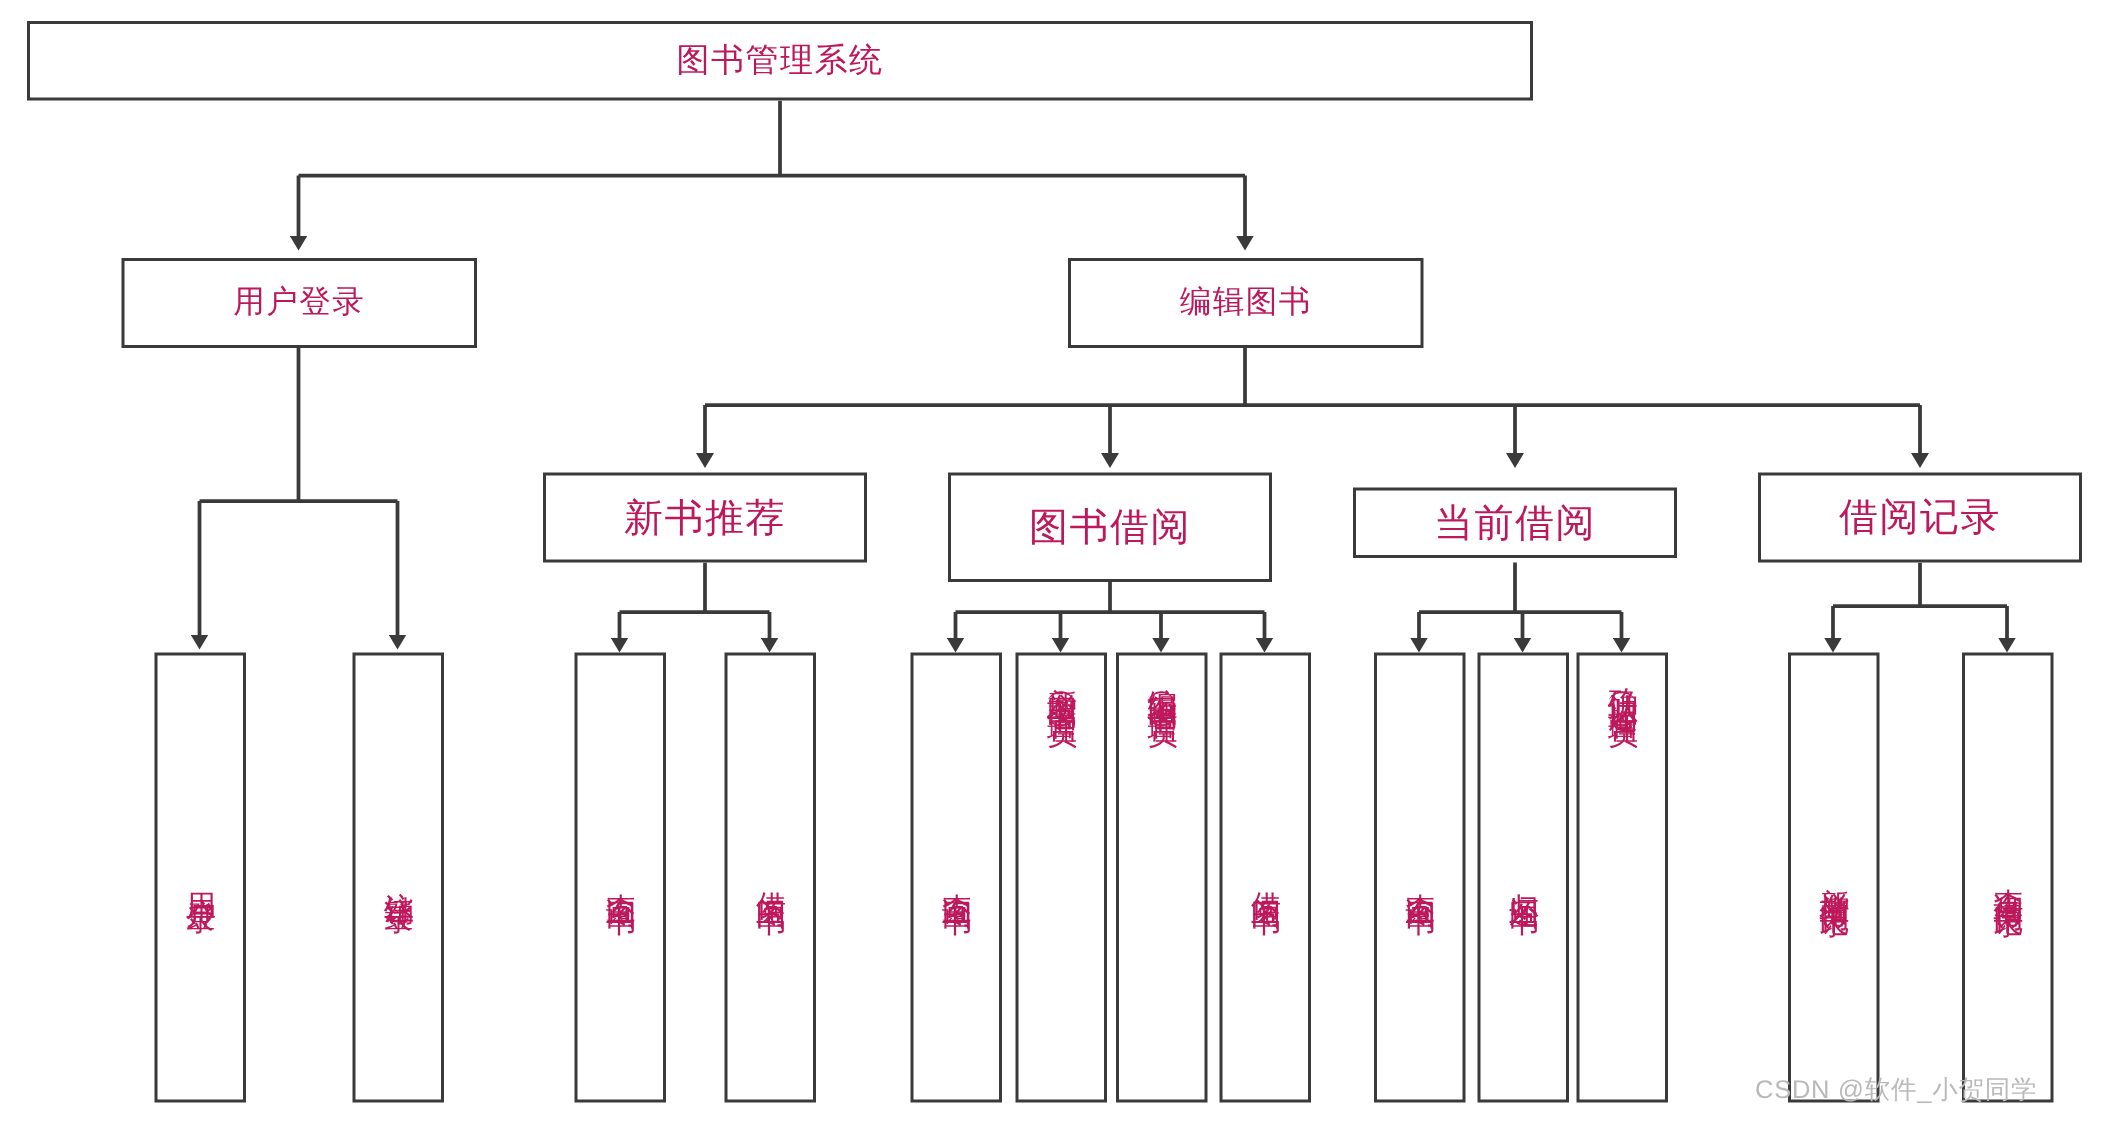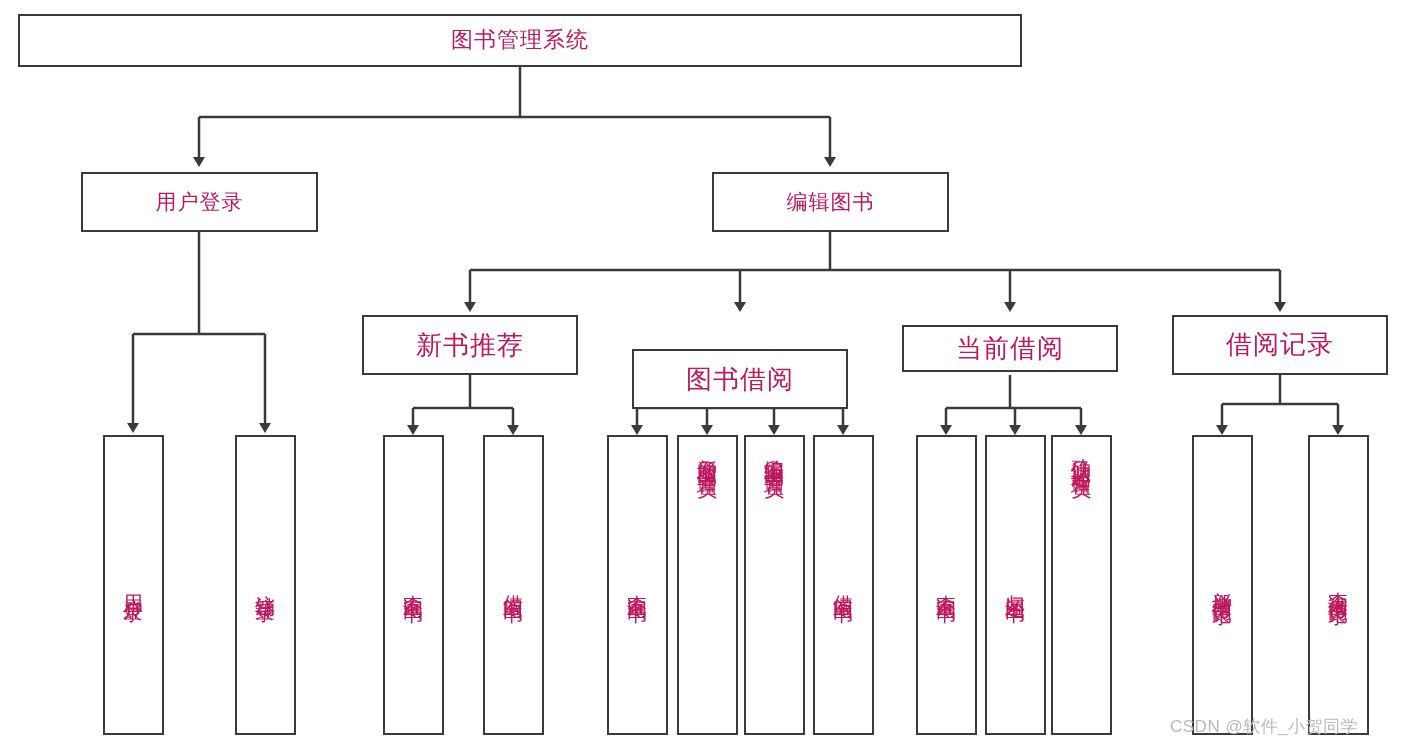--- a/index.html
+++ b/index.html
@@ -135,21 +135,21 @@
   </div>
 
   <div class="node lvl1" style="left:712px; top:172px; width:237px; height:60px;">
     <span class="label">编辑图书</span>
   </div>
 
   <div class="node lvl2" style="left:362px; top:315px; width:216px; height:60px;">
     <span class="label">新书推荐</span>
   </div>
 
-  <div class="node lvl2" style="left:632px; top:315px; width:216px; height:60px;margin-top:34px;">
+  <div class="node lvl2" style="left:632px; top:315px; width:216px; height:73px;">
     <span class="label">图书借阅</span>
   </div>
 
   <div class="node lvl2" style="left:902px; top:325px; width:216px; height:47px;">
     <span class="label">当前借阅</span>
   </div>
 
   <div class="node lvl2" style="left:1172px; top:315px; width:216px; height:60px;font-family:Liberation Serif, serif;">
     <span class="label">借阅记录</span>
   </div>

